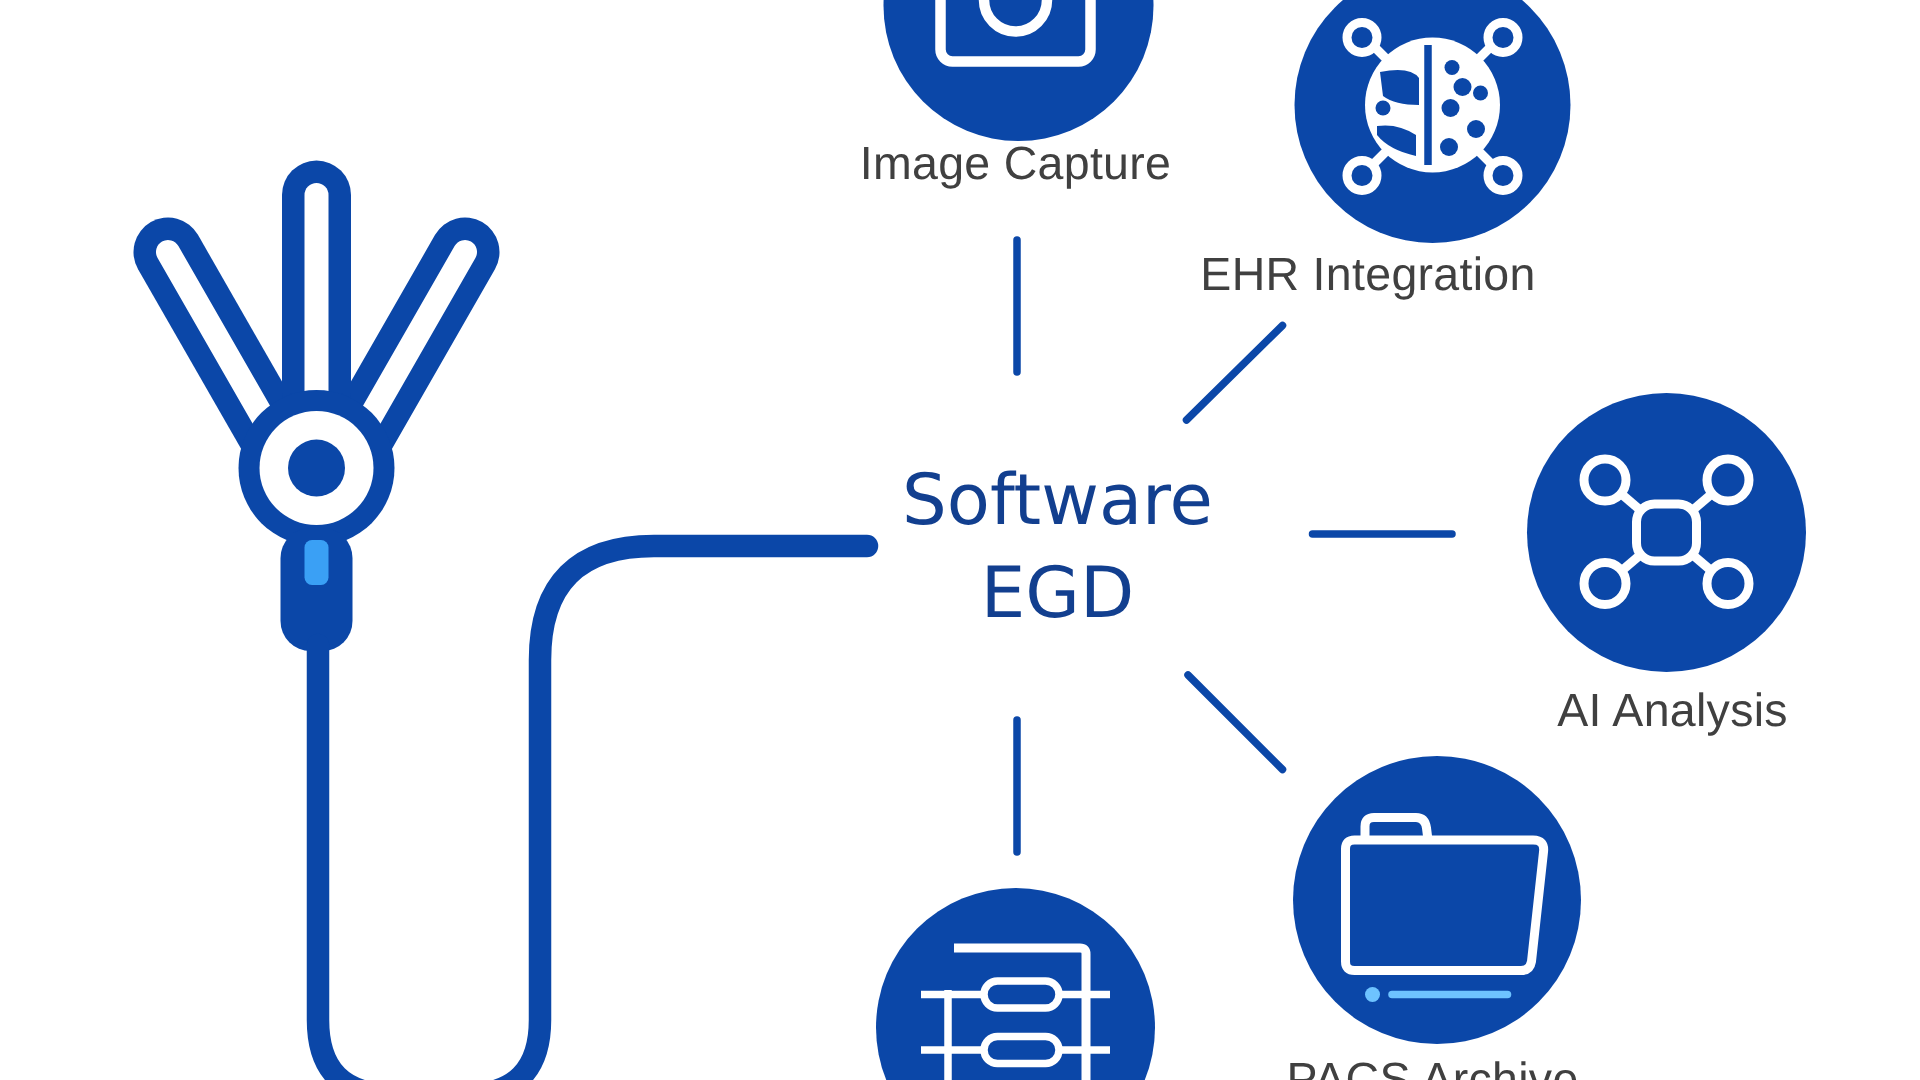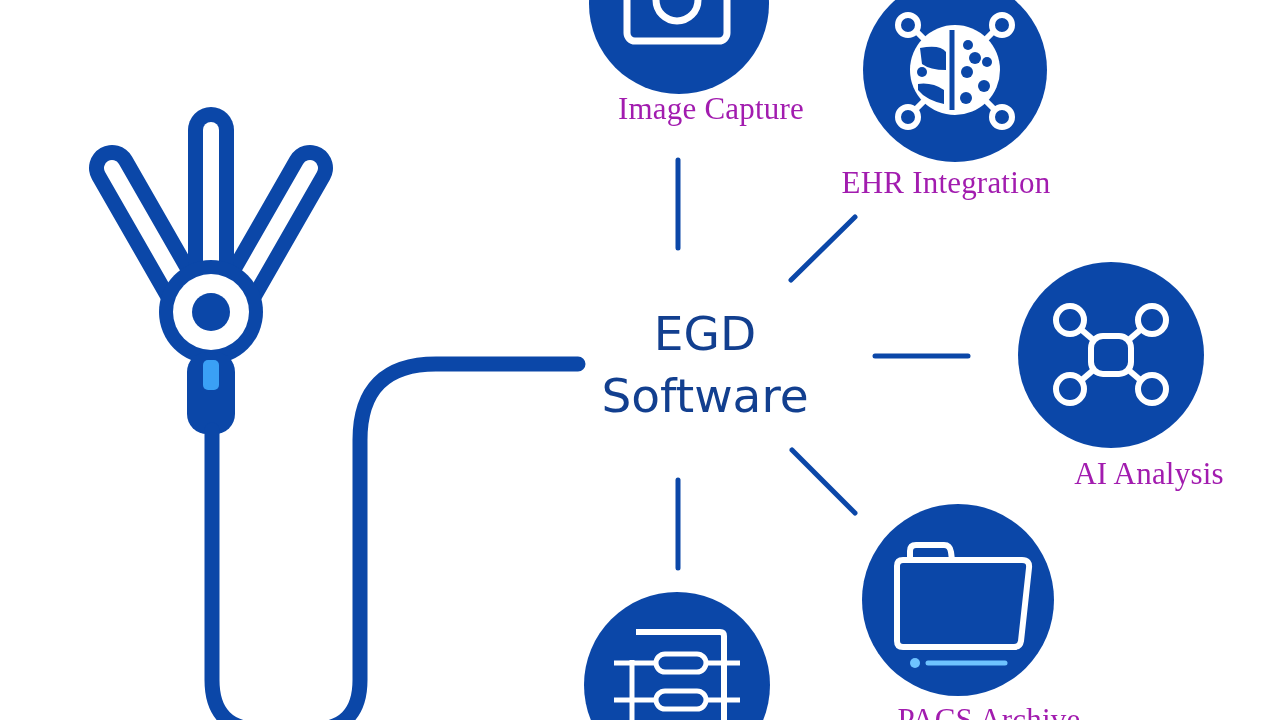--- a/index.html
+++ b/index.html
@@ -1,21 +1,21 @@
 <!DOCTYPE html>
 <html><head>
 <meta charset="utf-8">
 <style>
   html, body { margin: 0; padding: 0; background: #ffffff; }
   body { width: 1280px; height: 720px; overflow: hidden; position: relative;
          font-family: "Liberation Sans", "DejaVu Sans", sans-serif; }
   #canvas { position: absolute; left: 0; top: 0; width: 1280px; height: 720px; }
-  .label { position: absolute; font-family: Liberation Serif, serif;
-           font-size: 31px; color: #a21caf; white-space: nowrap; letter-spacing: 0.2px;
-           transform: translateX(-50%); font-weight: 500; margin-left: 34px; }
+  .label { position: absolute; font-family: Liberation Sans, sans-serif;
+           font-size: 31px; color: #404040; white-space: nowrap; letter-spacing: 0.2px;
+           transform: translateX(-50%); font-weight: 500; }
   .center-title { position: absolute; left: 705px; transform: translateX(-50%);
                   font-family: "DejaVu Sans", "Liberation Sans", sans-serif;
                   color: #123f8f; text-align: center; line-height: 62px; font-size: 47px; }
 </style>
 </head>
 <body>
 
 <svg id="canvas" viewBox="0 0 1280 720">
 
   <g>
@@ -98,20 +98,20 @@
     <path d="M636 632 L720 632 Q724 632 724 636 L724 720" fill="none" stroke="#ffffff" stroke-width="6"></path>
     <line x1="632" y1="660" x2="632" y2="720" stroke="#ffffff" stroke-width="5"></line>
     <line x1="614" y1="663" x2="740" y2="663" stroke="#ffffff" stroke-width="5"></line>
     <rect x="656" y="654" width="50" height="18" rx="9" fill="#0b47a8" stroke="#ffffff" stroke-width="5"></rect>
     <line x1="614" y1="700" x2="740" y2="700" stroke="#ffffff" stroke-width="5"></line>
     <rect x="656" y="691" width="50" height="18" rx="9" fill="#0b47a8" stroke="#ffffff" stroke-width="5"></rect>
   </g>
 </svg>
 
 <div class="center-title" style="top: 303px;">
+  <div>Software</div>
   <div>EGD</div>
-  <div>Software</div>
 </div>
 
 <div class="label" style="left: 677px; top: 91px;">Image Capture</div>
 <div class="label" style="left: 912px; top: 165px;">EHR Integration</div>
 <div class="label" style="left: 1115px; top: 456px; text-align: right;">AI Analysis</div>
 <div class="label" style="left: 955px; top: 702px;">PACS Archive</div>
 
 </body></html>

